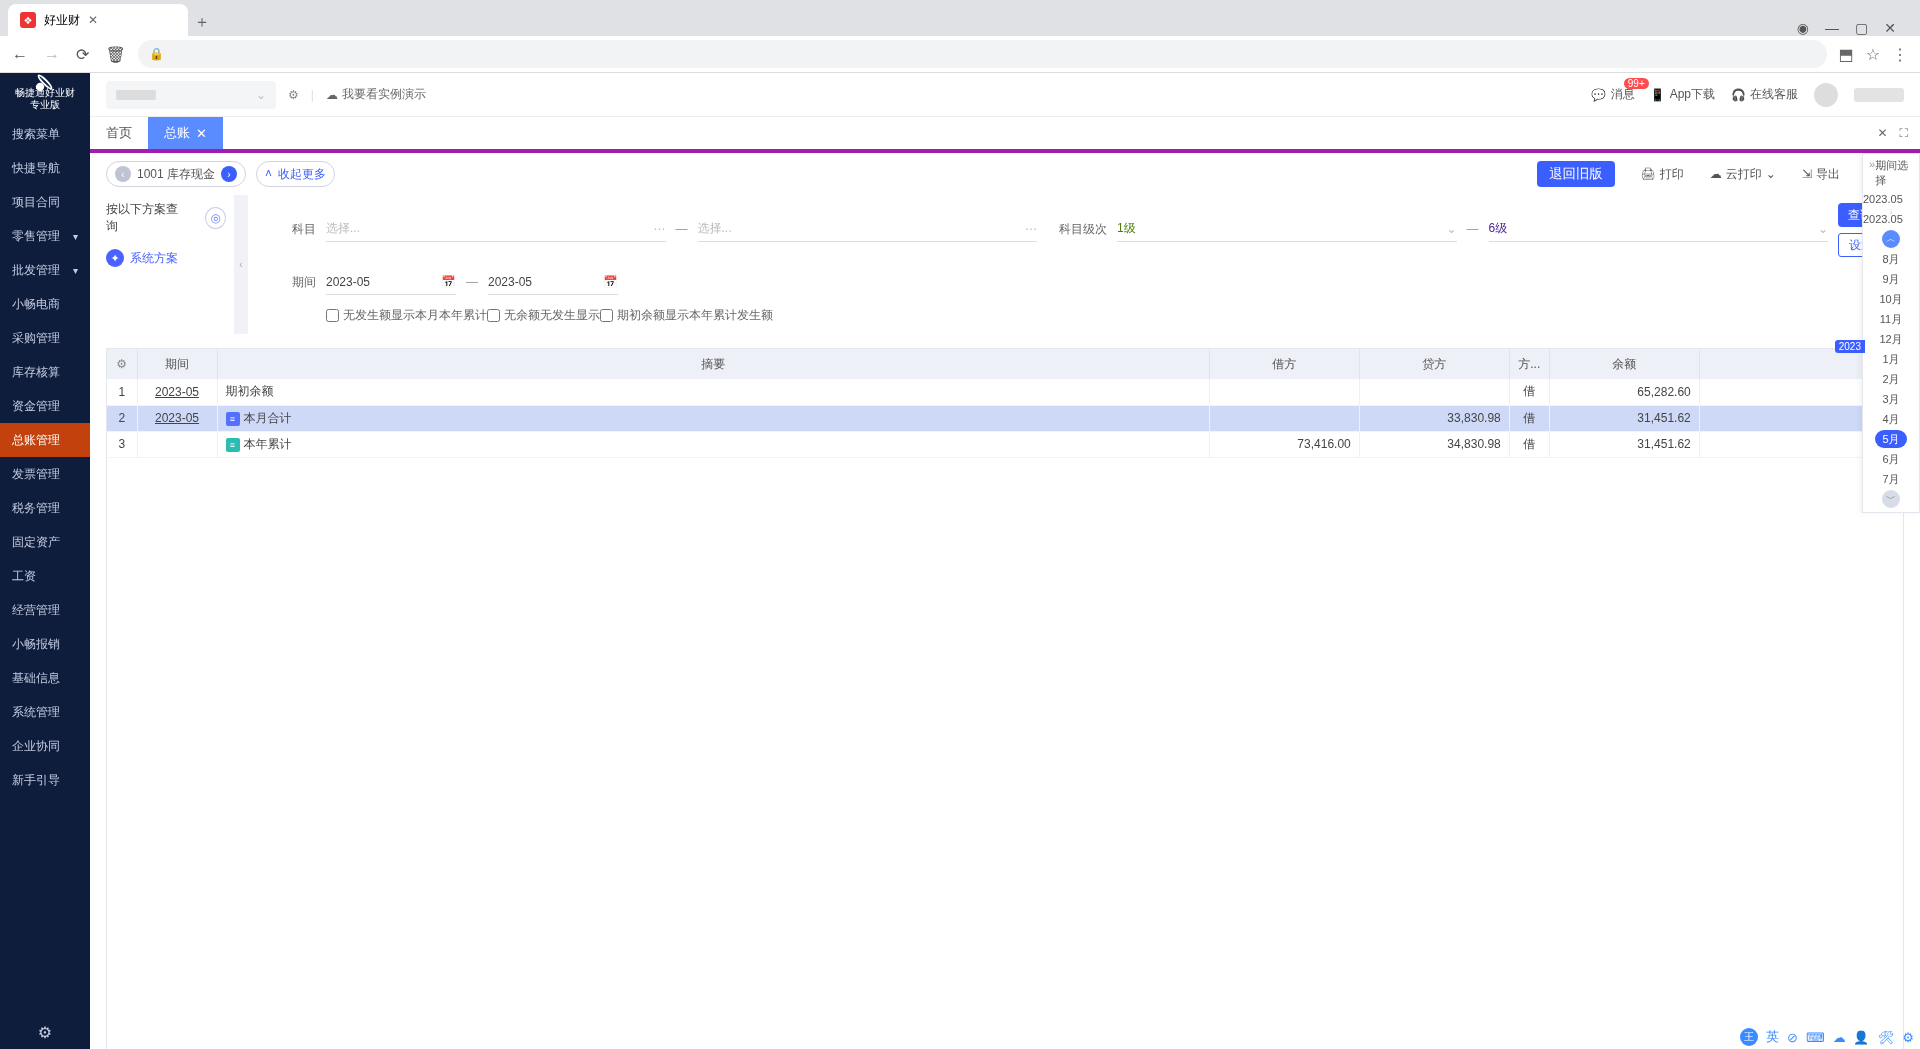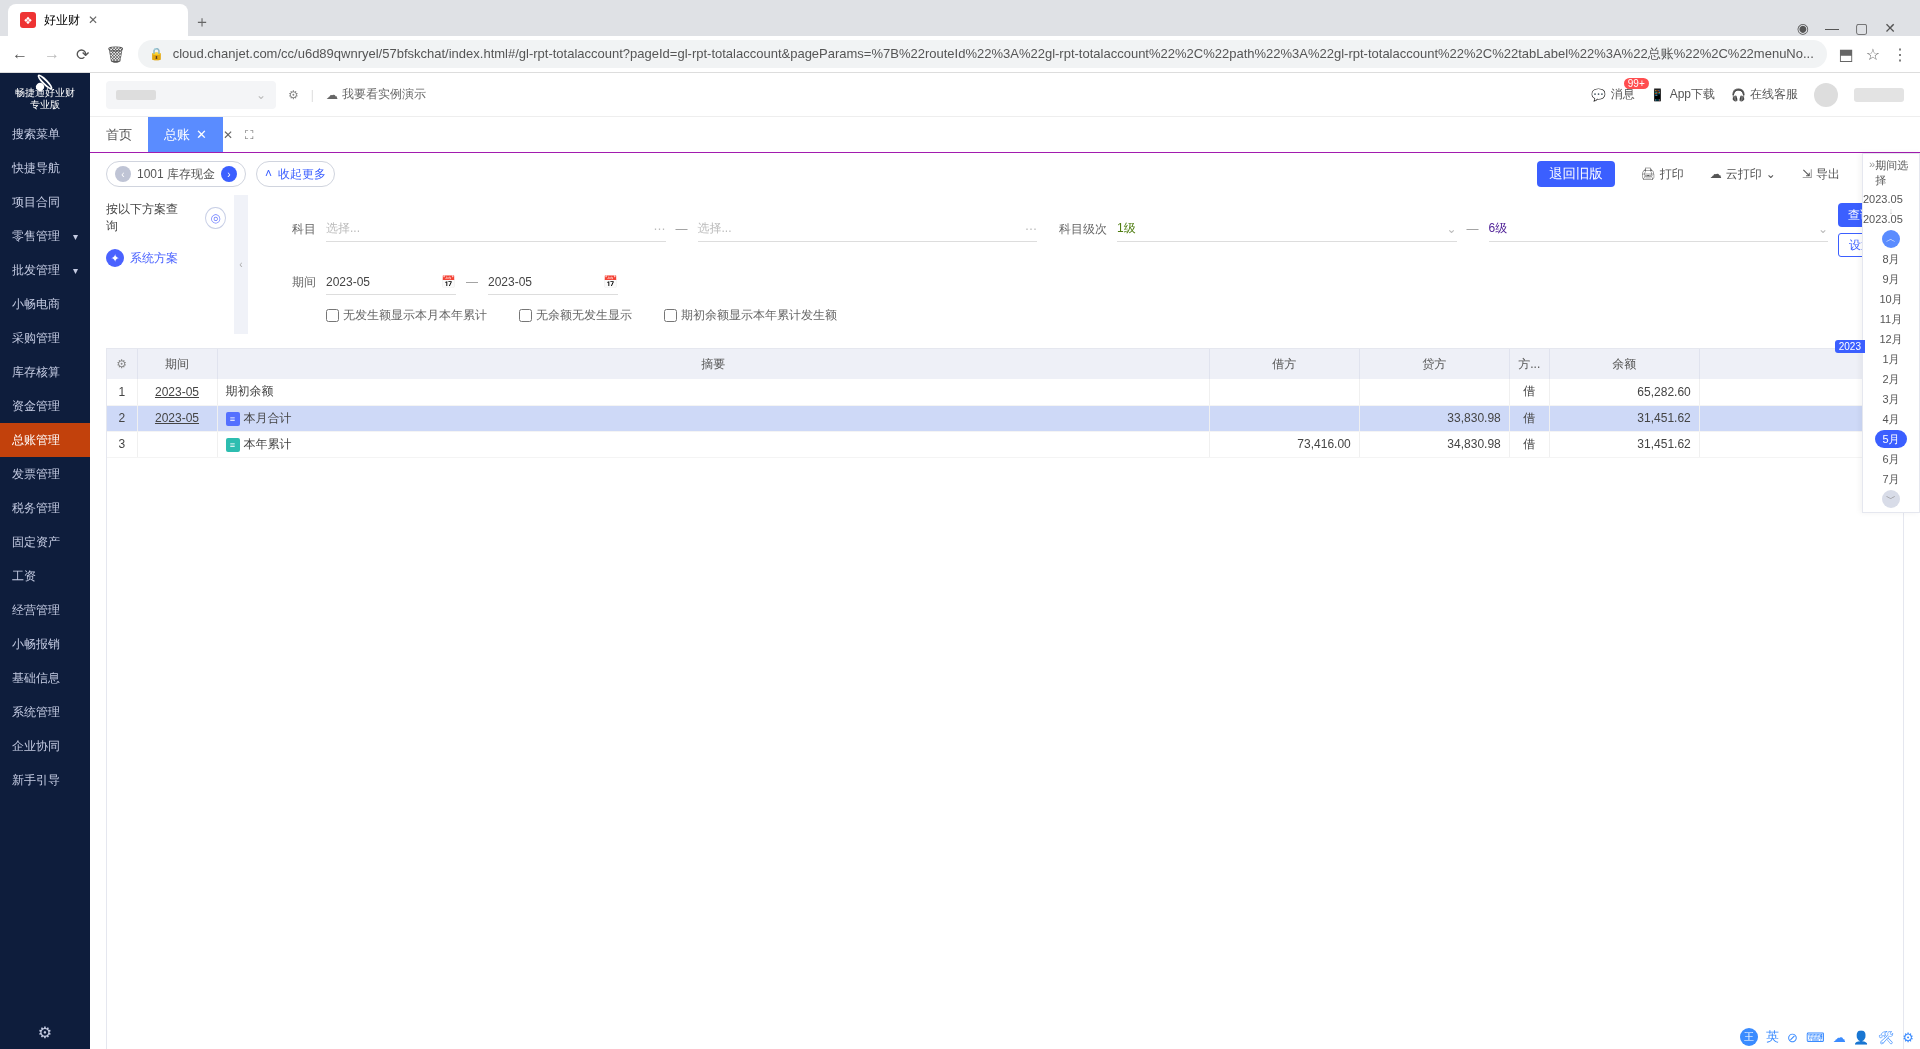--- a/index.html
+++ b/index.html
@@ -41,21 +41,21 @@
 .top-bar { height: 44px; border-bottom: 1px solid #eee; display: flex; align-items: center; padding: 0 16px; gap: 12px; font-size: 12px; }
 .org-sel { width: 170px; height: 28px; background: #f4f5f7; border-radius: 4px; display: flex; align-items: center; justify-content: space-between; padding: 0 10px; color: #bbb; cursor: pointer; }
 .gear { color: #888; cursor: pointer; }
 .demo-link { display: flex; align-items: center; gap: 4px; color: #666; cursor: pointer; }
 .tb-right { margin-left: auto; display: flex; align-items: center; gap: 16px; }
 .tb-right .link { display: flex; align-items: center; gap: 4px; color: #555; cursor: pointer; position: relative; }
 .badge { position: absolute; top: -8px; right: -14px; background: #ff4d4f; color: #fff; font-size: 10px; padding: 0 4px; border-radius: 8px; }
 .avatar { width: 24px; height: 24px; background: #ddd; border-radius: 50%; }
 .user-blur { width: 50px; height: 14px; background: #e3e3e3; border-radius: 3px; }
 
-.tabs-row { height: 36px; display: flex; justify-content: flex-start; border-bottom: 1px solid #a21caf; }
+.tabs-row { height: 36px; display: flex; justify-content: space-between; border-bottom: 4px solid #a21caf; }
 .tabs { display: flex; align-items: stretch; }
 .tab { display: flex; align-items: center; padding: 0 16px; font-size: 13px; color: #555; cursor: pointer; gap: 6px; }
 .tab.active { background: #5a8cff; color: #fff; }
 .tab-tools { display: flex; align-items: center; gap: 12px; padding-right: 12px; }
 .tab-tools span { cursor: pointer; color: #666; font-size: 12px; }
 
 .toolbar { height: 42px; display: flex; align-items: center; padding: 0 16px; gap: 10px; }
 .chip { height: 26px; border: 1px solid #d0d4de; border-radius: 13px; display: flex; align-items: center; padding: 0 8px; font-size: 12px; color: #555; cursor: pointer; gap: 6px; }
 .chip .circ { width: 16px; height: 16px; background: #bfc4d5; border-radius: 50%; display: flex; align-items: center; justify-content: center; color: #fff; font-size: 10px; }
 .chip .circ.blue { background: #3b5fff; }
@@ -74,21 +74,21 @@
 .form-area { flex: 1; padding: 6px 20px 10px; }
 .form-row { display: flex; align-items: center; gap: 10px; margin-bottom: 12px; font-size: 12px; }
 .form-label { width: 40px; text-align: right; color: #666; }
 .sel { flex: 1; height: 26px; border-bottom: 1px solid #ddd; color: #bbb; display: flex; align-items: center; justify-content: space-between; cursor: pointer; }
 .dash { color: #999; }
 .date-in { width: 130px; height: 26px; border-bottom: 1px solid #ddd; display: flex; align-items: center; justify-content: space-between; color: #444; }
 .date-in .cal { color: #5a8cff; }
 .lvl-short { width: 130px; }
 .btn-col { display: flex; flex-direction: column; gap: 6px; padding-top: 2px; }
 .btn-outline { border: 1px solid #3b5fff; color: #3b5fff; background: #fff; height: 24px; padding: 0 10px; border-radius: 3px; font-size: 12px; cursor: pointer; }
-.checks { display: flex; gap: 32px; font-size: 12px; color: #666; padding-left: 50px; }
+.checks { display: flex; font-size: 12px; color: #666; padding-left: 50px; }
 .checks label { display: flex; align-items: center; gap: 4px; cursor: pointer; }
 .checks input { cursor: pointer; }
 
 .table-wrap { margin: 14px 16px 0; border: 1px solid #e5e7ef; flex: 1; }
 table { width: 100%; border-collapse: collapse; font-size: 12px; }
 th { background: #eef0f7; height: 30px; font-weight: normal; color: #555; border-right: 1px solid #e0e3ee; }
 td { height: 26px; border-right: 1px solid #f0f0f0; border-bottom: 1px solid #f4f4f4; padding: 0 8px; color: #444; }
 td.num { text-align: right; }
 td.ctr { text-align: center; }
 tr.hl td { background: #ced9f7; }
@@ -134,21 +134,20 @@
   </div>
   <div class="addr-strip">
     <div class="nav-arrows">
       <span>←</span>
       <span style="color:#bbb">→</span>
       <span>⟳</span>
       <span>🗑</span>
     </div>
     <div class="addr-bar">
       <span class="addr-lock">🔒</span>
-      <span class="addr-text">cloud.chanjet.com/cc/u6d89qwnryel/57bfskchat/index.html#/gl-rpt-totalaccount?pageId=gl-rpt-totalaccount&amp;pageParams=%7B%22routeId%22%3A%22gl-rpt-totalaccount%22%2C%22path%22%3A%22gl-rpt-totalaccount%22%2C%22tabLabel%22%3A%22总账%22%2C%22menuNo...</span>
     </div>
     <div class="addr-right">
       <span>⬒</span>
       <span>☆</span>
       <span>⋮</span>
     </div>
   </div>
 </div>
 
 <div class="app">

